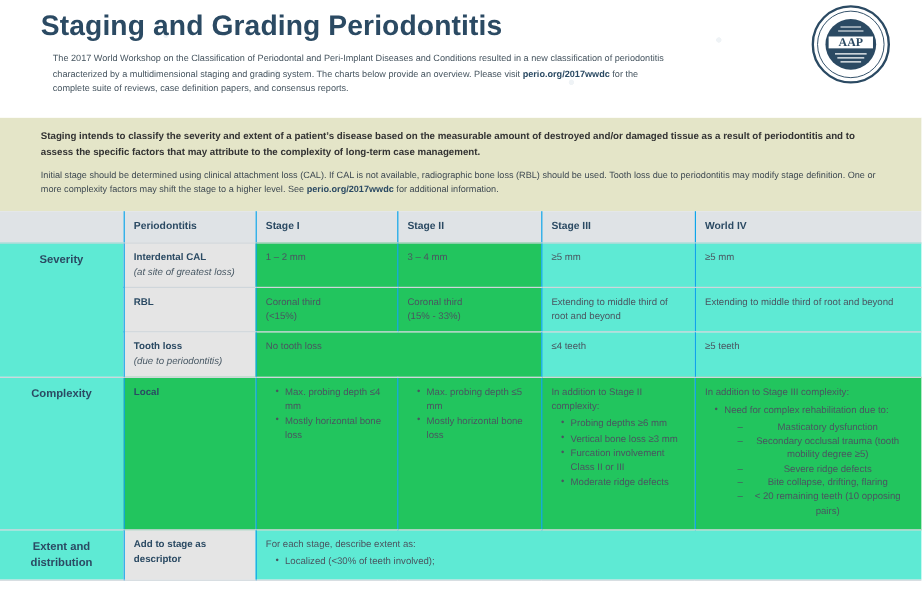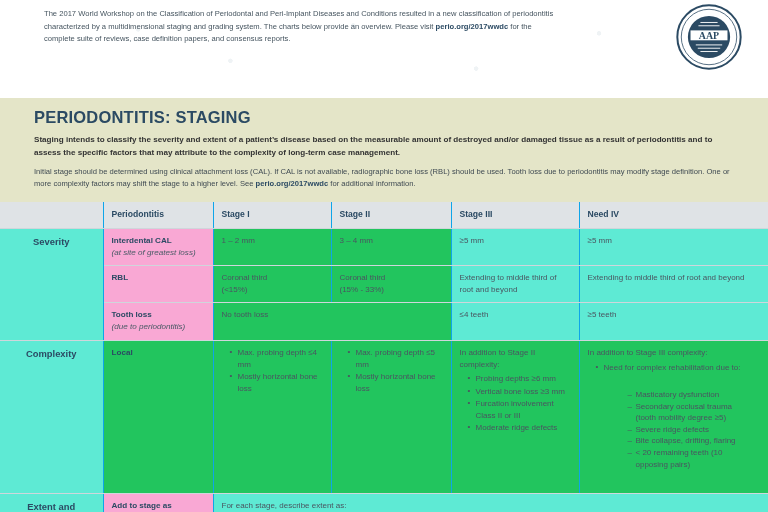--- a/index.html
+++ b/index.html
@@ -142,21 +142,21 @@
 
   td.rowlabel {
     background: #5eead4;
     color: #2b4a63;
     font-weight: bold;
     font-size: 9.4px;
     text-align: center;
     vertical-align: middle;
   }
   td.subhead {
-    background: #f9a8d4;
+    background: #e5e5e5;
     color: #2b4a63;
     font-weight: bold;
     font-size: 8.1px;
   }
   td.subhead .it {
     font-weight: normal;
     font-style: italic;
     color: #4a5a66;
     display: block;
   }
@@ -177,64 +177,65 @@
     padding-left: 7px;
     margin-bottom: 1px;
   }
   ul.bul > li:before {
     content: "•";
     position: absolute;
     left: -1px;
     top: -1px;
   }
   ul.dash {
-    margin: 16px;
+    margin: 3px;
     padding: 0 0 0 8px;
     list-style: none;
+    text-align: center;
   }
   ul.dash > li {
     position: relative;
     padding-left: 8px;
   }
   ul.dash > li:before {
     content: "–";
     position: absolute;
     left: 0;
     top: 0;
   }
 </style>
 </head>
 <body>
 
 <div class="page">
 
   <div class="header">
     <div class="header-bg"></div>
     <div class="header-inner">
+      <div class="doc-title">Staging and Grading Periodontitis</div>
       <div class="intro-wrap">
         <div class="intro-bar"></div>
         <div class="intro-text">
           <span>The 2017 World Workshop on the Classification of Periodontal and Peri-Implant Diseases and Conditions resulted in a new classification of periodontitis characterized by a multidimensional staging and grading system. The charts below provide an overview. Please visit </span><b>perio.org/2017wwdc</b><span> for the complete suite of reviews, case definition papers, and consensus reports.</span>
         </div>
       </div>
     </div>
 
     <svg class="seal" viewBox="0 0 100 100">
       <circle cx="50" cy="50" r="48" fill="#ffffff" stroke="#2b4a63" stroke-width="3"></circle>
       <circle cx="50" cy="50" r="42" fill="none" stroke="#2b4a63" stroke-width="1.2"></circle>
       <circle cx="50" cy="50" r="32" fill="#2b4a63"></circle>
       <rect x="22" y="40" width="56" height="15" fill="#ffffff"></rect>
       <text x="50" y="52.5" font-family="Liberation Serif, serif" font-size="15" font-weight="bold" fill="#2b4a63" text-anchor="middle">AAP</text>
       <path d="M30 62 L70 62 M33 67 L67 67 M37 72 L63 72" stroke="#ffffff" stroke-width="1.4"></path>
       <path d="M34 33 L66 33 M37 28 L63 28" stroke="#ffffff" stroke-width="1.4"></path>
     </svg>
   </div>
 
   <div class="banner">
-    <div class="banner-title">PERIODONTITIS: STAGING</div>
     <div class="banner-lead">Staging intends to classify the severity and extent of a patient’s disease based on the measurable amount of destroyed and/or damaged tissue as a result of periodontitis and to assess the specific factors that may attribute to the complexity of long-term case management.</div>
     <div class="banner-sub">
       <span>Initial stage should be determined using clinical attachment loss (CAL). If CAL is not available, radiographic bone loss (RBL) should be used. Tooth loss due to periodontitis may modify stage definition. One or more complexity factors may shift the stage to a higher level. See </span><b>perio.org/2017wwdc</b><span> for additional information.</span>
     </div>
   </div>
 
   <table class="grading">
     <colgroup>
       <col class="c0">
         <col class="c1">
@@ -243,21 +244,21 @@
         <col class="c4">
         <col class="c5">
     </colgroup>
     <thead>
       <tr>
         <th class="blank"></th>
         <th>Periodontitis</th>
         <th>Stage I</th>
         <th>Stage II</th>
         <th>Stage III</th>
-        <th>Need IV</th>
+        <th>World IV</th>
       </tr>
     </thead>
     <tbody>
 
       <tr>
         <td class="rowlabel" rowspan="3">Severity</td>
         <td class="subhead">
           <span>Interdental CAL</span>
           <span class="it">(at site of greatest loss)</span>
         </td>

